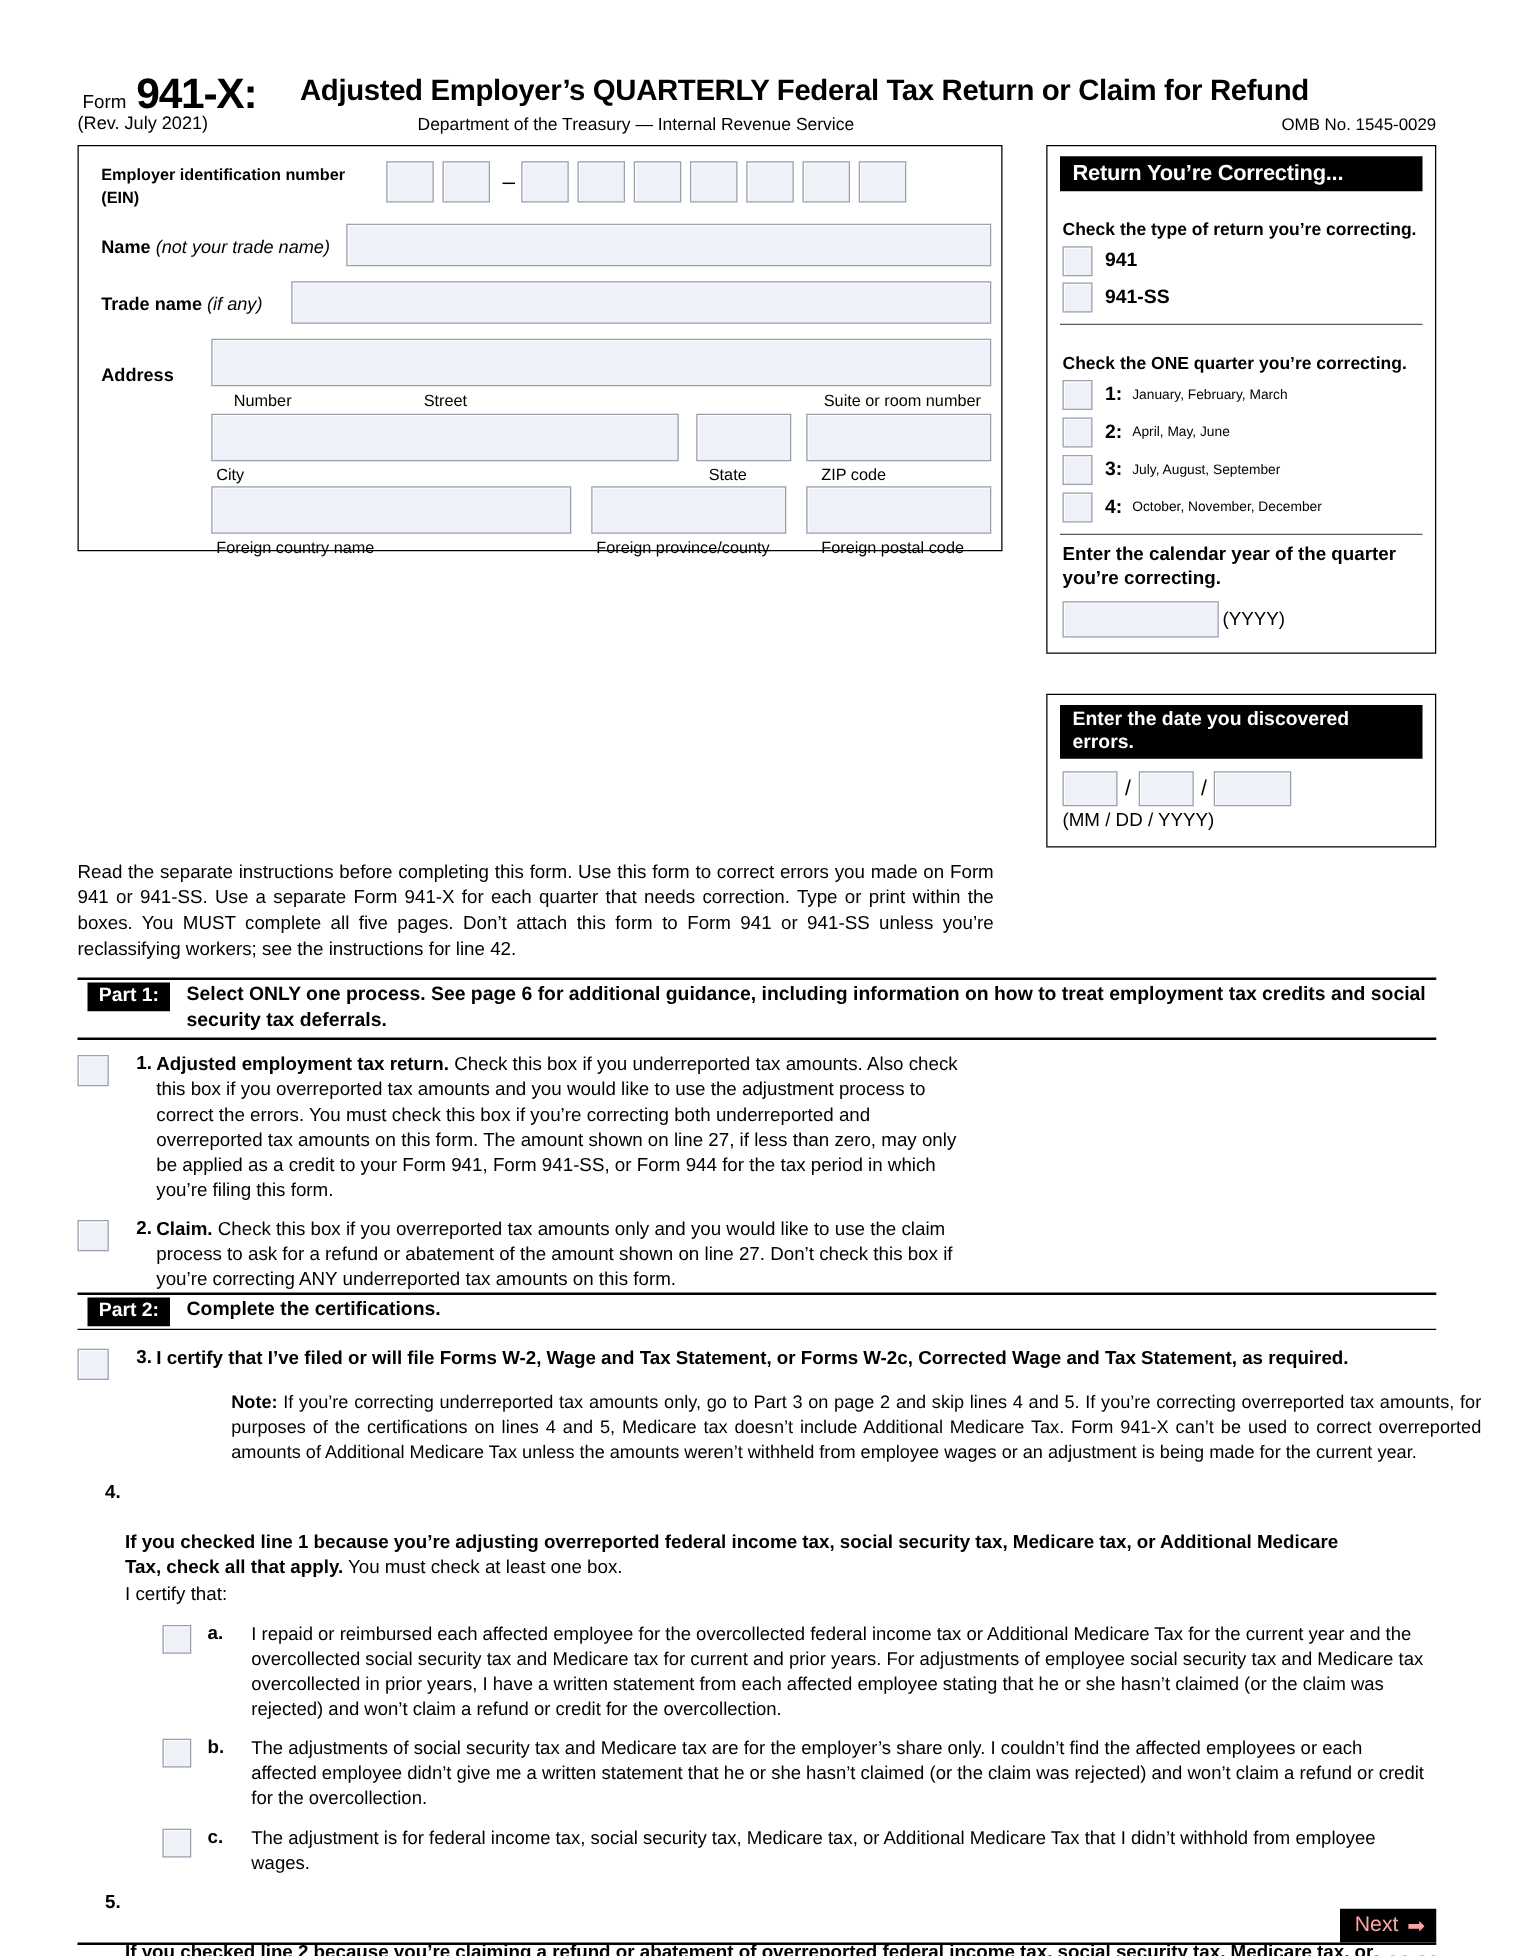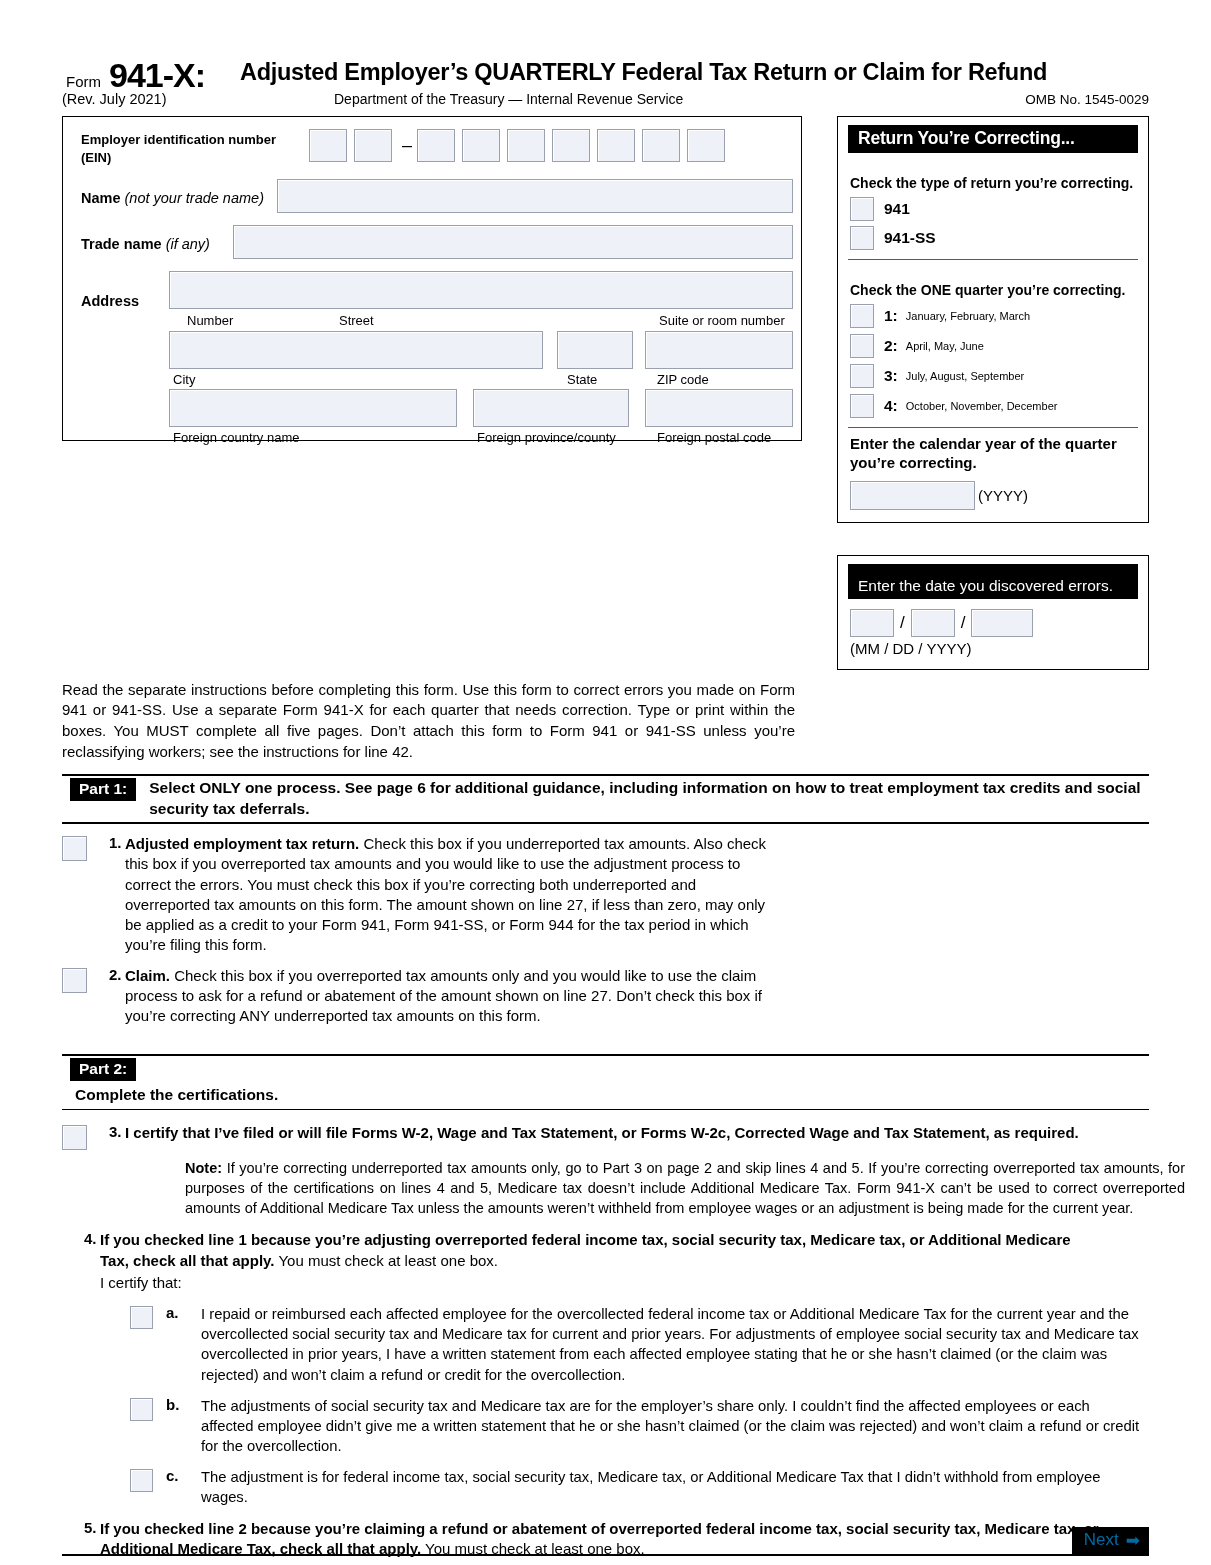--- a/index.html
+++ b/index.html
@@ -132,22 +132,22 @@
   .yearbox { width: 125px; height: 29px; background: #eef1f8; border: 1.2px solid #9aa0ae; box-shadow: inset 1px 1px 0 #fff; }
   .yearrow .yy { font-size: 15px; margin-left: 3px; }
 
   .dbox {
     border: 1.5px solid #000;
     padding: 8px 10px 12px 10px;
     margin-top: 32px;
   }
   .dbox-title {
     background: #000; color: #fff;
-    font-size: 15.5px; font-weight: normal;
-    padding: 13px 10px 4px 10px;
+    font-size: 15.5px; font-weight: bold;
+    padding: 3px 10px 4px 10px;
   }
   .daterow { display: flex; align-items: center; margin: 10px 0 2px 2px; }
   .datebox { height: 28px; background: #eef1f8; border: 1.2px solid #9aa0ae; box-shadow: inset 1px 1px 0 #fff; }
   .dsep { font-size: 17px; margin: 0 6px; }
   .dfmt { font-size: 15px; margin: 3px 0 0 2px; }
 
   
   .instr {
     margin: 10px 62px 0 62px;
     width: 733px;
@@ -237,28 +237,28 @@
   .hdr-item {
     display: flex;
     margin: 12px 62px 0 62px;
     align-items: flex-start;
   }
   .hdr-num {
     width: 38px; flex: 0 0 38px;
     font-size: 15px; font-weight: bold;
     padding-left: 22px;
   }
-  .hdr-body { font-size: 15px; line-height: 1.35; width: 1000px; }
+  .hdr-body { font-size: 15px; line-height: 1.35; width: 1000px; margin-top: 39px; }
   .certify { font-size: 15px; margin-top: 2px; }
 
   
   .nextbtn {
     position: absolute;
     right: 62px; top: 1472px;
-    background: #000; color: #0369a1;
+    background: #000; color: #fca5a5;
     font-size: 17px; font-weight: normal;
     padding: 3px 9px 4px 12px;
     display: flex; align-items: center;
     gap: 7px;
   }
   .nextbtn .arr { font-size: 17px; line-height: 1; }
 
   
   .footer-rule {
     position: absolute;
@@ -427,21 +427,21 @@
     <div class="item-num">1.</div>
     <div class="item-body w733"><b>Adjusted employment tax return.</b><span> Check this box if you underreported tax amounts. Also check this box if you overreported tax amounts and you would like to use the adjustment process to correct the errors. You must check this box if you’re correcting both underreported and overreported tax amounts on this form. The amount shown on line 27, if less than zero, may only be applied as a credit to your Form 941, Form 941-SS, or Form 944 for the tax period in which you’re filing this form.</span></div>
   </div>
 
   <div class="item">
     <div class="item-cb"></div>
     <div class="item-num">2.</div>
     <div class="item-body w733"><b>Claim.</b><span> Check this box if you overreported tax amounts only and you would like to use the claim process to ask for a refund or abatement of the amount shown on line 27. Don’t check this box if you’re correcting ANY underreported tax amounts on this form.</span></div>
   </div>
 
-  <div class="partbar partbar-thin" style="margin-top:28px;flex-direction:column;">
+  <div class="partbar partbar-thin" style="margin-top:0;">
     <span class="part-tag">Part 2:</span>
     <span class="part-txt">Complete the certifications.</span>
   </div>
 
   <div class="item" style="margin-top:13px;">
     <div class="item-cb"></div>
     <div class="item-num">3.</div>
     <div class="item-body w1000" style="font-weight:bold;">I certify that I’ve filed or will file Forms W-2, Wage and Tax Statement, or Forms W-2c, Corrected Wage and Tax Statement, as required.</div>
   </div>
 

